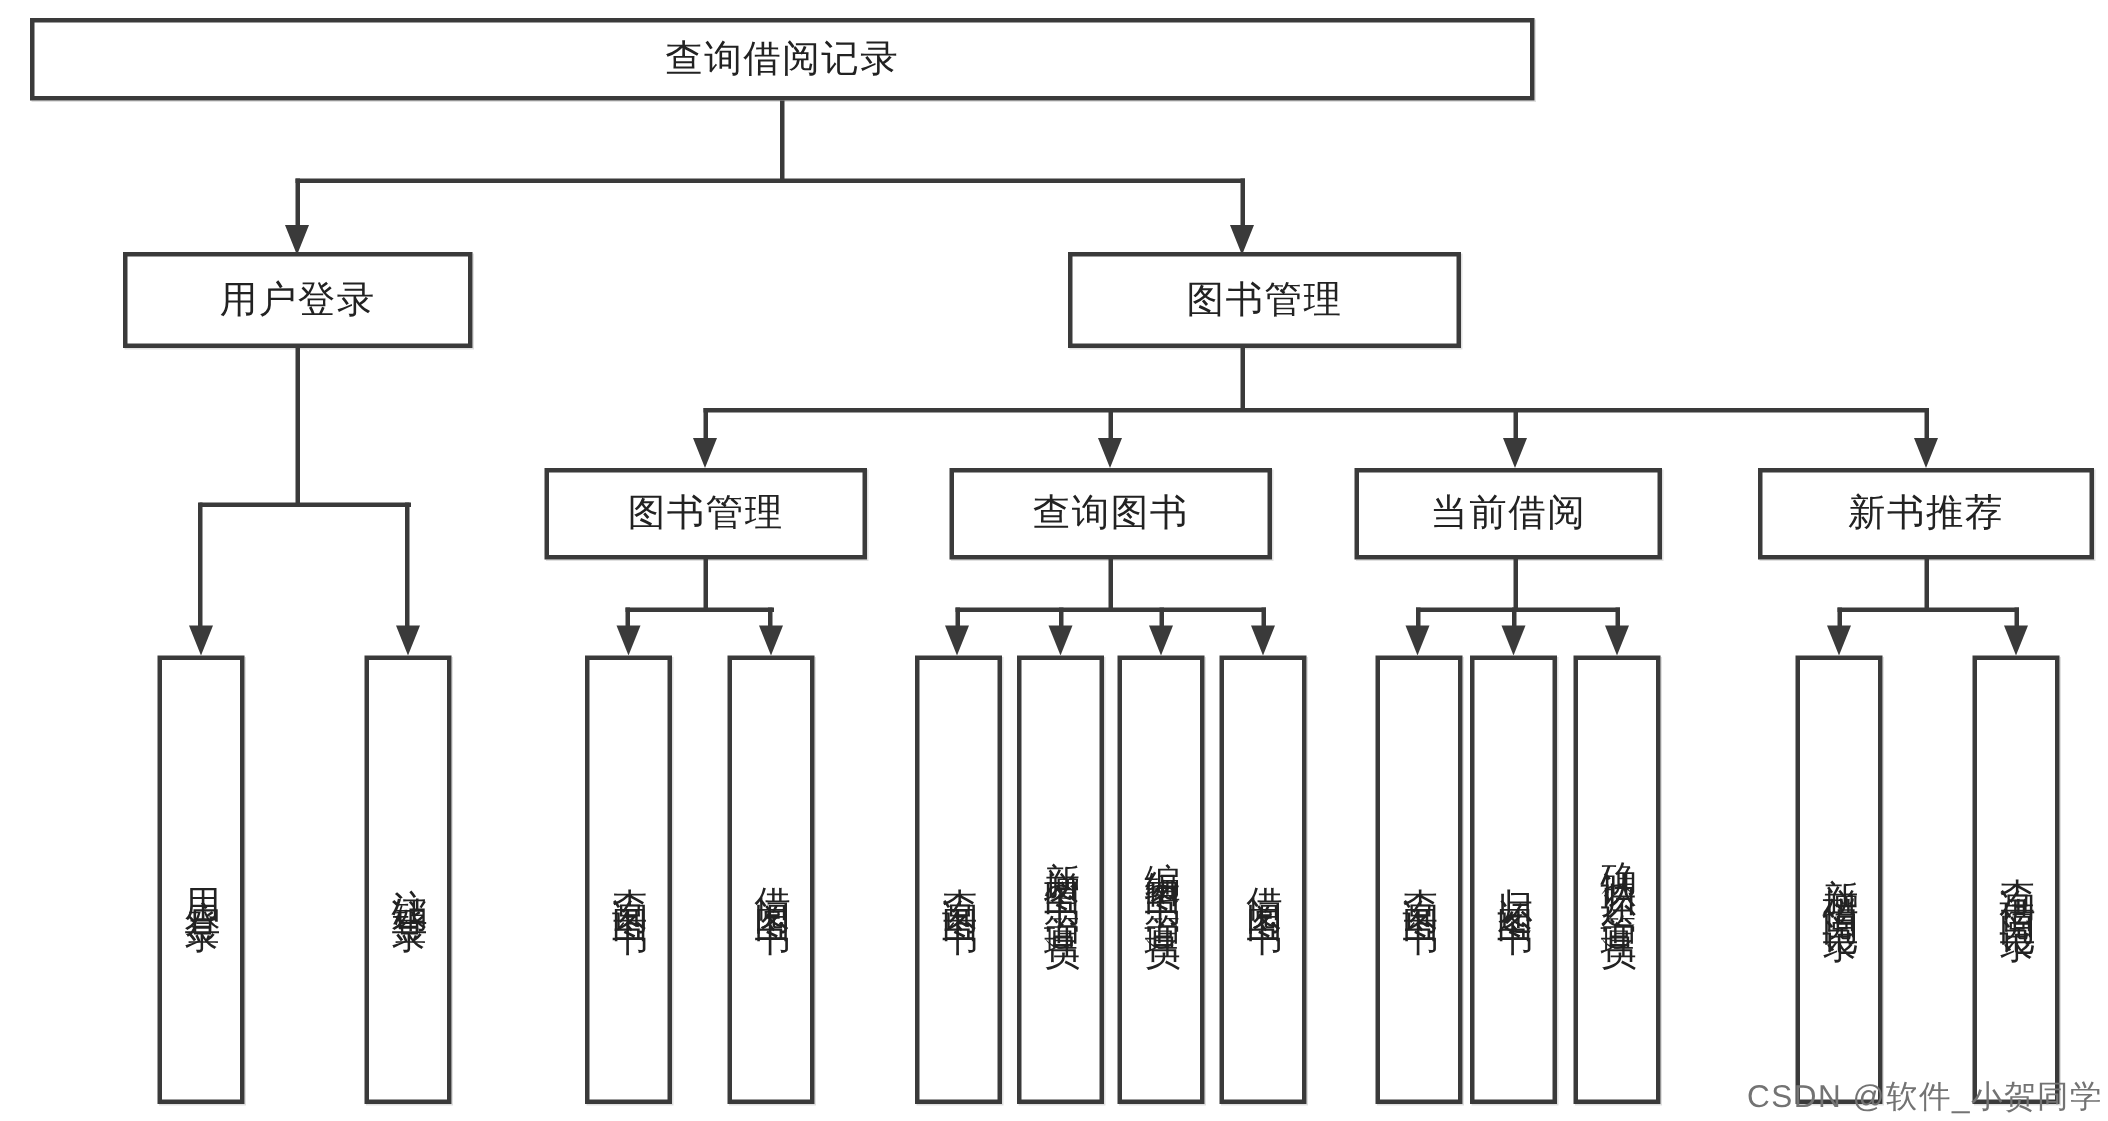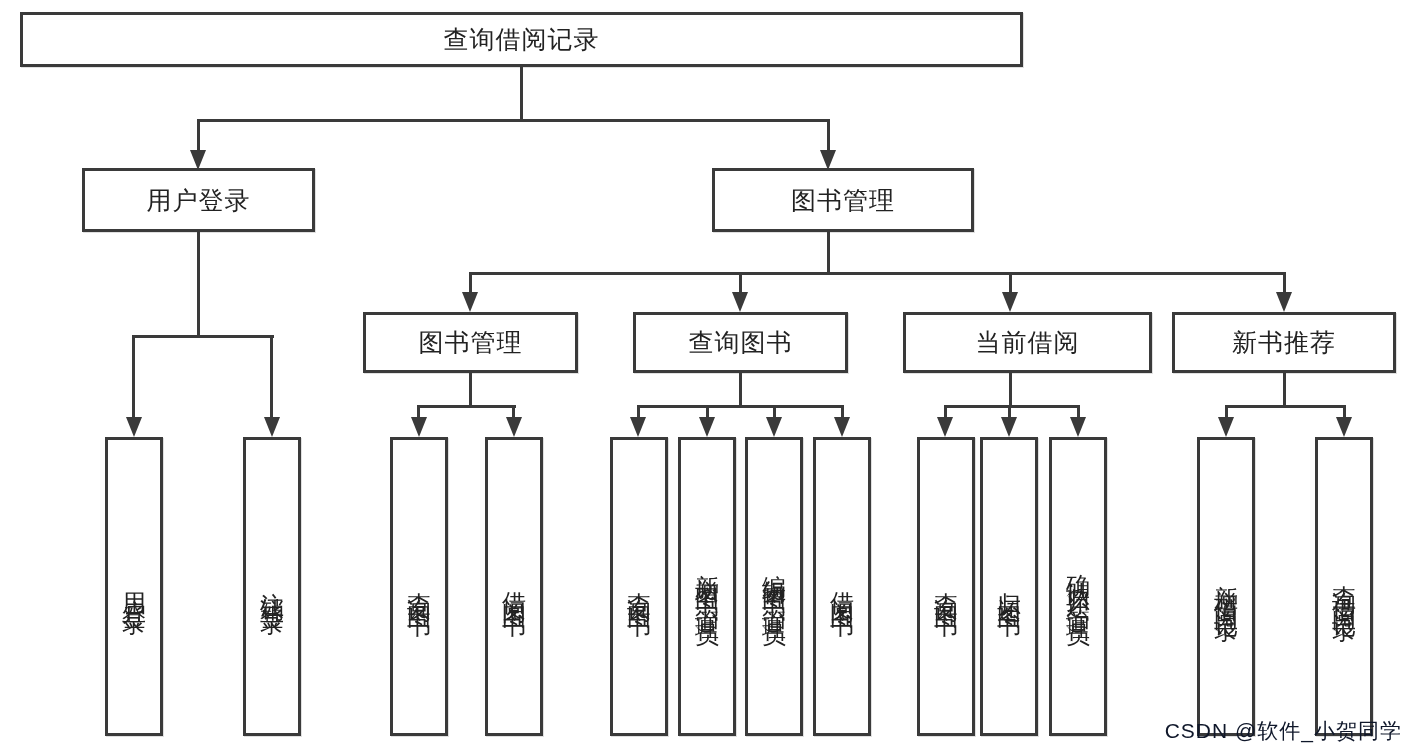--- a/index.html
+++ b/index.html
@@ -45,21 +45,21 @@
     width:0;height:0;
     border-left:8px solid transparent;
     border-right:8px solid transparent;
     border-top:20px solid #3a3a3a;
   }
   .watermark{
     position:absolute;
     right:3px;
     bottom:2px;
     font-size:21px;
-    color:#0f172a;
+    color:#737373;
     letter-spacing:1px;
     z-index:10;
     white-space:nowrap;
   }
 </style>
 </head>
 <body>
 
 <div class="canvas">
 
@@ -98,21 +98,21 @@
   <div class="arrow" style="left:732px;top:292px"></div>
   <div class="arrow" style="left:1002px;top:292px"></div>
   <div class="arrow" style="left:1276px;top:292px"></div>
 
   <div class="box h" style="left:363px;top:312px;width:215px;height:61px">
     <span>图书管理</span>
   </div>
   <div class="box h" style="left:633px;top:312px;width:215px;height:61px">
     <span>查询图书</span>
   </div>
-  <div class="box h" style="left:903px;top:312px;width:249px;height:61px">
+  <div class="box h" style="left:903px;top:312px;width:205px;height:61px">
     <span>当前借阅</span>
   </div>
   <div class="box h" style="left:1172px;top:312px;width:224px;height:61px">
     <span>新书推荐</span>
   </div>
 
   <div class="vline" style="left:469px;top:372px;height:34px"></div>
   <div class="hline" style="left:417px;top:405px;width:99px"></div>
   <div class="vline" style="left:417px;top:405px;height:14px"></div>
   <div class="vline" style="left:512px;top:405px;height:14px"></div>

